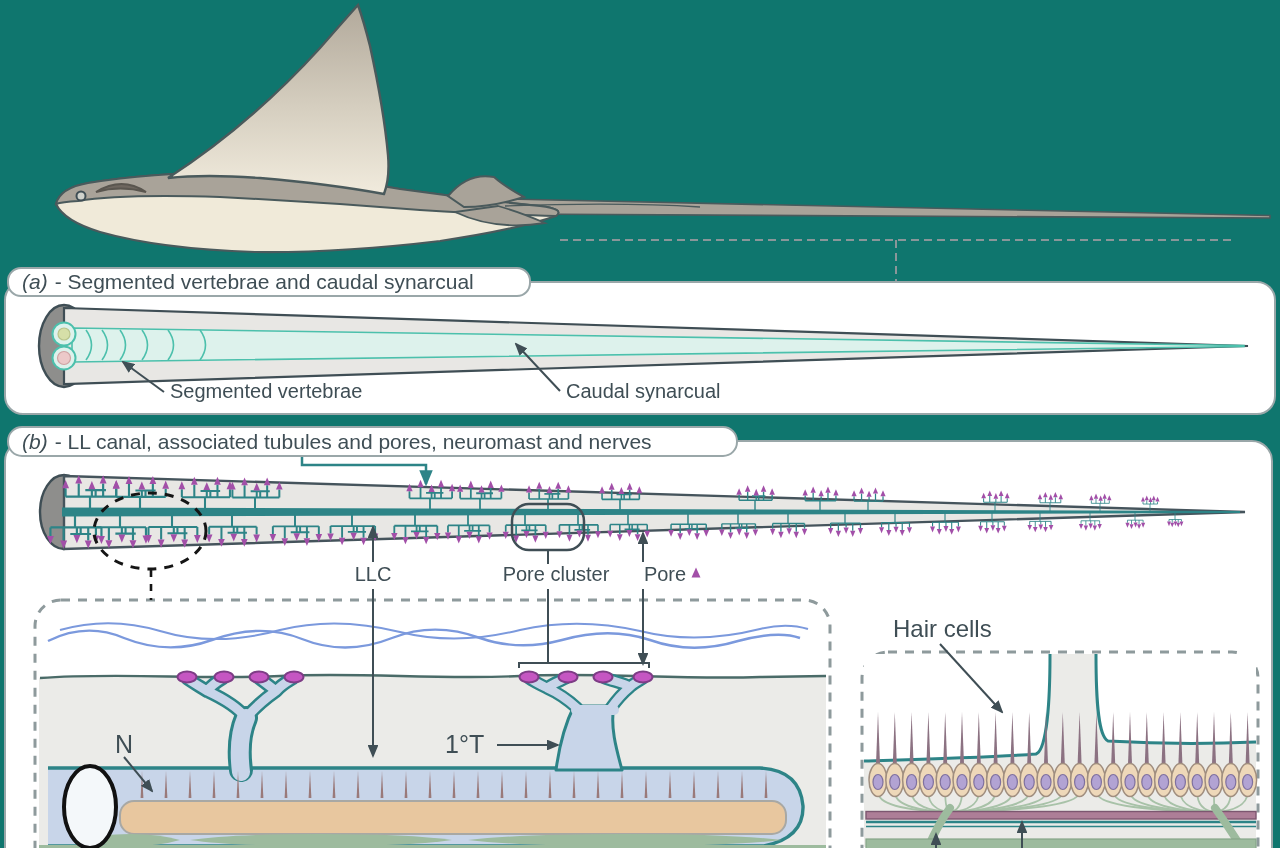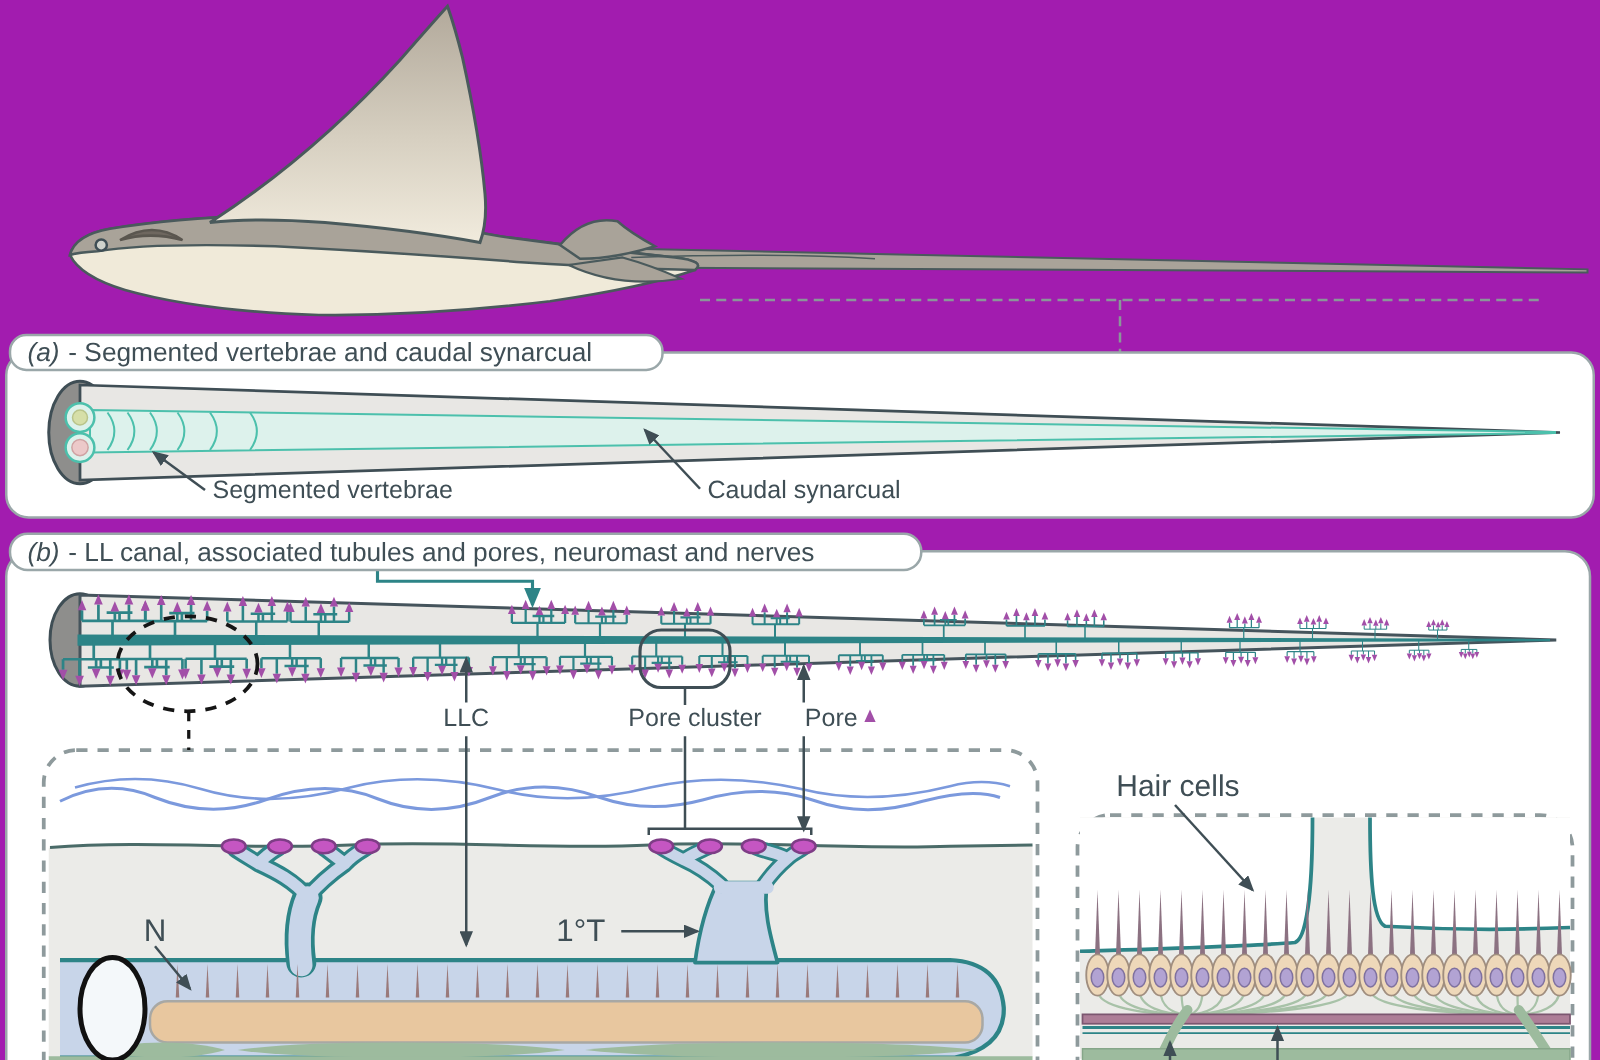--- a/index.html
+++ b/index.html
@@ -1,16 +1,16 @@
 <!DOCTYPE html>
 <html><head>
 <meta charset="utf-8">
 <style>
   html,body{margin:0;padding:0;background:#ffffff;}
-  .stage{position:relative;width:1280px;height:848px;background:#a21caf;overflow:hidden;}
+  .stage{position:relative;width:1280px;height:848px;background:#0f766e;overflow:hidden;}
   svg{display:block;}
   text{font-family:"Liberation Sans", sans-serif;fill:#3f4e55;}
   .pill{fill:#ffffff;stroke:#9aa7a9;stroke-width:2;}
   .frame{fill:#ffffff;stroke:#9aa7a9;stroke-width:2;}
   .lbl{font-size:20px;}
   .ann{stroke:#3f4e55;stroke-width:2;fill:none;}
 </style>
 </head>
 <body>
 

